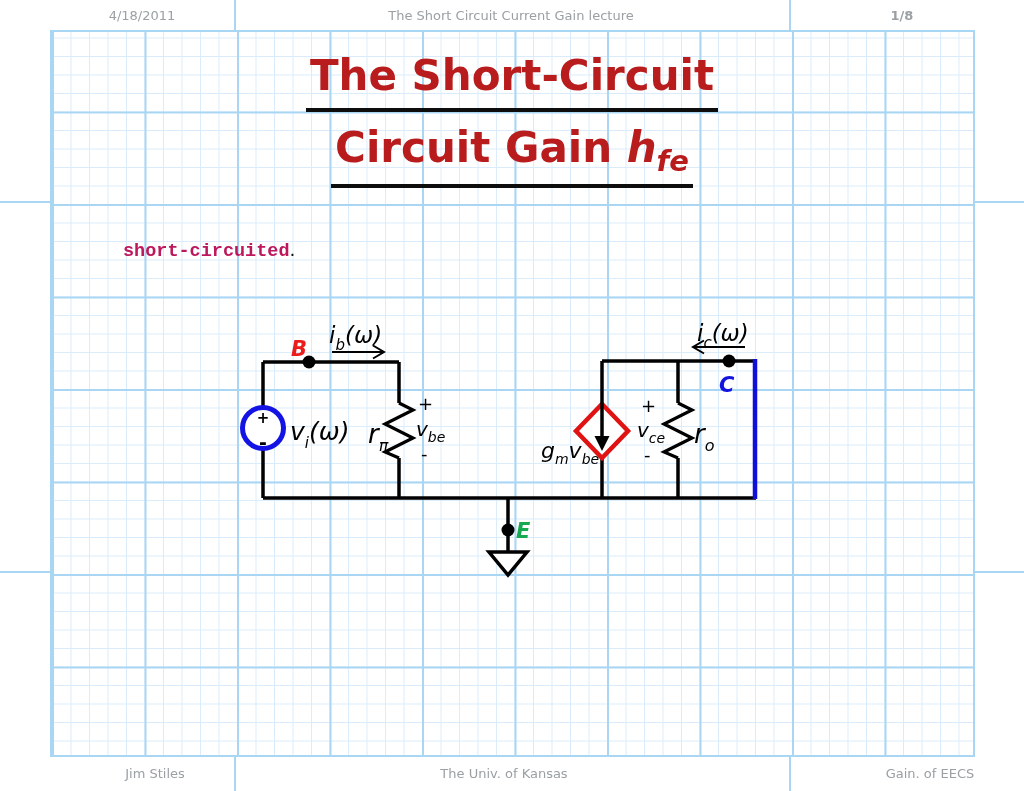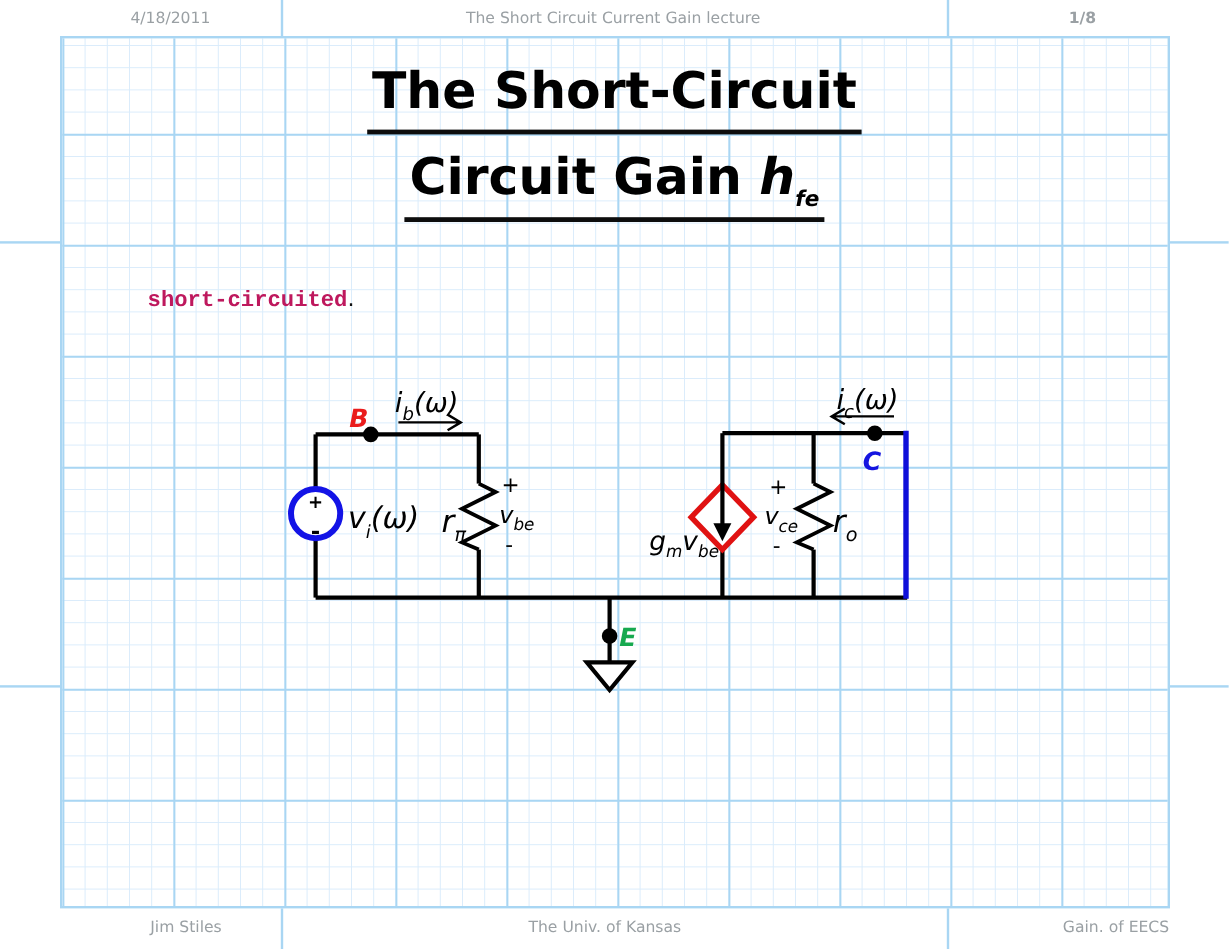--- a/index.html
+++ b/index.html
@@ -20,27 +20,27 @@
     background-size:92.5px 100%,100% 92.5px,18.5px 100%,100% 18.5px;
     background-position:0 0,0 79.5px,0 0,0 5.5px;
   }
   .tick{position:absolute;background:#a9d6f3;}
   
   .hf-text{
     position:absolute;transform:translateX(-50%);
     color:#9aa0a4;font-size:13px;white-space:nowrap;
   }
   
-  .title-wrap{position:absolute;left:0;top:48px;width:1024px;text-align:center;color:#000000;}
+  .title-wrap{position:absolute;left:0;top:48px;width:1024px;text-align:center;color:#b91c1c;}
   .title-line{
     display:inline-block;font-size:42px;font-weight:bold;letter-spacing:0px;
     border-bottom:4px solid #0d0d0d;padding:0 4px 3px 4px;line-height:1.35;
   }
   .title-line.second{margin-top:8px;}
-  .title-sub{font-style:italic;font-size:18px;}
+  .title-sub{font-style:italic;font-size:29px;}
   
   .body-text{
     position:absolute;left:123px;top:206px;width:790px;
     font-size:18.5px;line-height:29px;color:#111111;
   }
   .hl{font-weight:bold;}
   
   .circuit{position:absolute;left:0;top:0;}
   .mlabel{font-family:"DejaVu Sans",sans-serif;font-style:italic;fill:#000000;}
   .sub{font-size:15px;}

